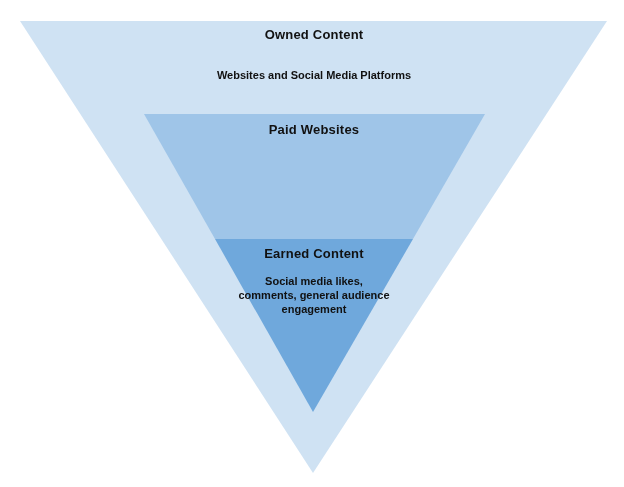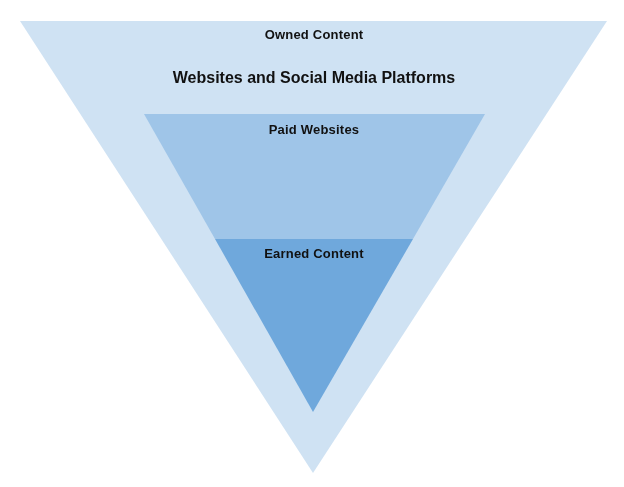--- a/index.html
+++ b/index.html
@@ -28,21 +28,21 @@
     text-align: center;
     color: #111111;
     font-weight: bold;
   }
   .layer-title {
     font-size: 13px;
     white-space: nowrap;
     letter-spacing: 0.2px;
   }
   .layer-desc {
-    font-size: 16px;
+    font-size: 11px;
     white-space: nowrap;
   }
   .layer-desc.wrap {
     white-space: normal;
     width: 152px;
     line-height: 14px;
   }
   .t-owned-title  { top: 27px; }
   .t-owned-desc   { top: 69px; }
   .t-paid-title   { top: 122px; }
@@ -63,14 +63,15 @@
 
   <div class="layer-text layer-title t-owned-title">Owned Content</div>
 
   <div class="layer-text layer-desc t-owned-desc">Websites and Social Media Platforms</div>
 
   <div class="layer-text layer-title t-paid-title">Paid Websites</div>
 
 
   <div class="layer-text layer-title t-earned-title">Earned Content</div>
 
+  <div class="layer-text layer-desc wrap t-earned-desc">Social media likes, comments, general audience engagement</div>
 
 </div>
 
 </body></html>

